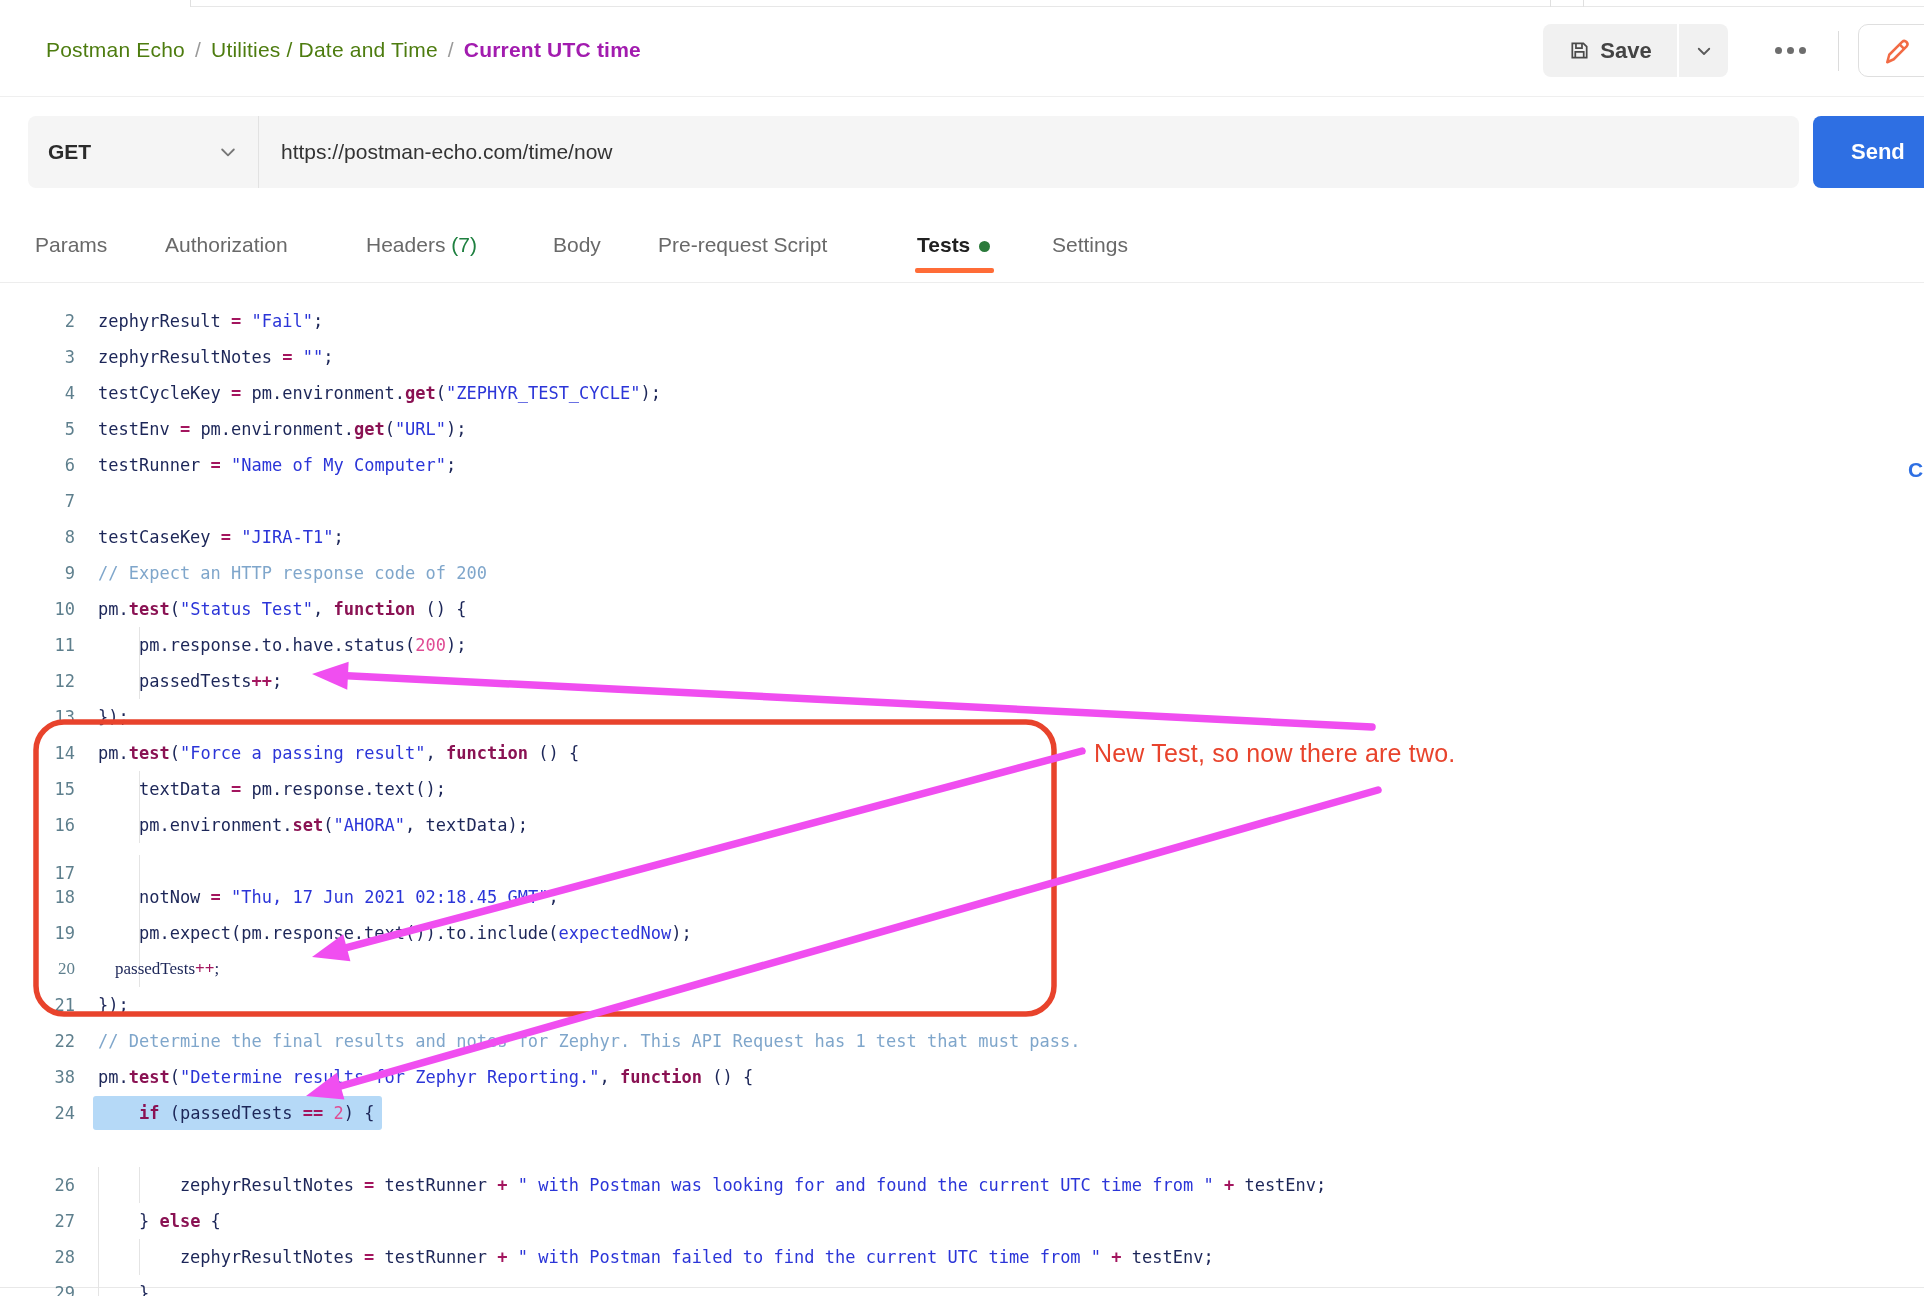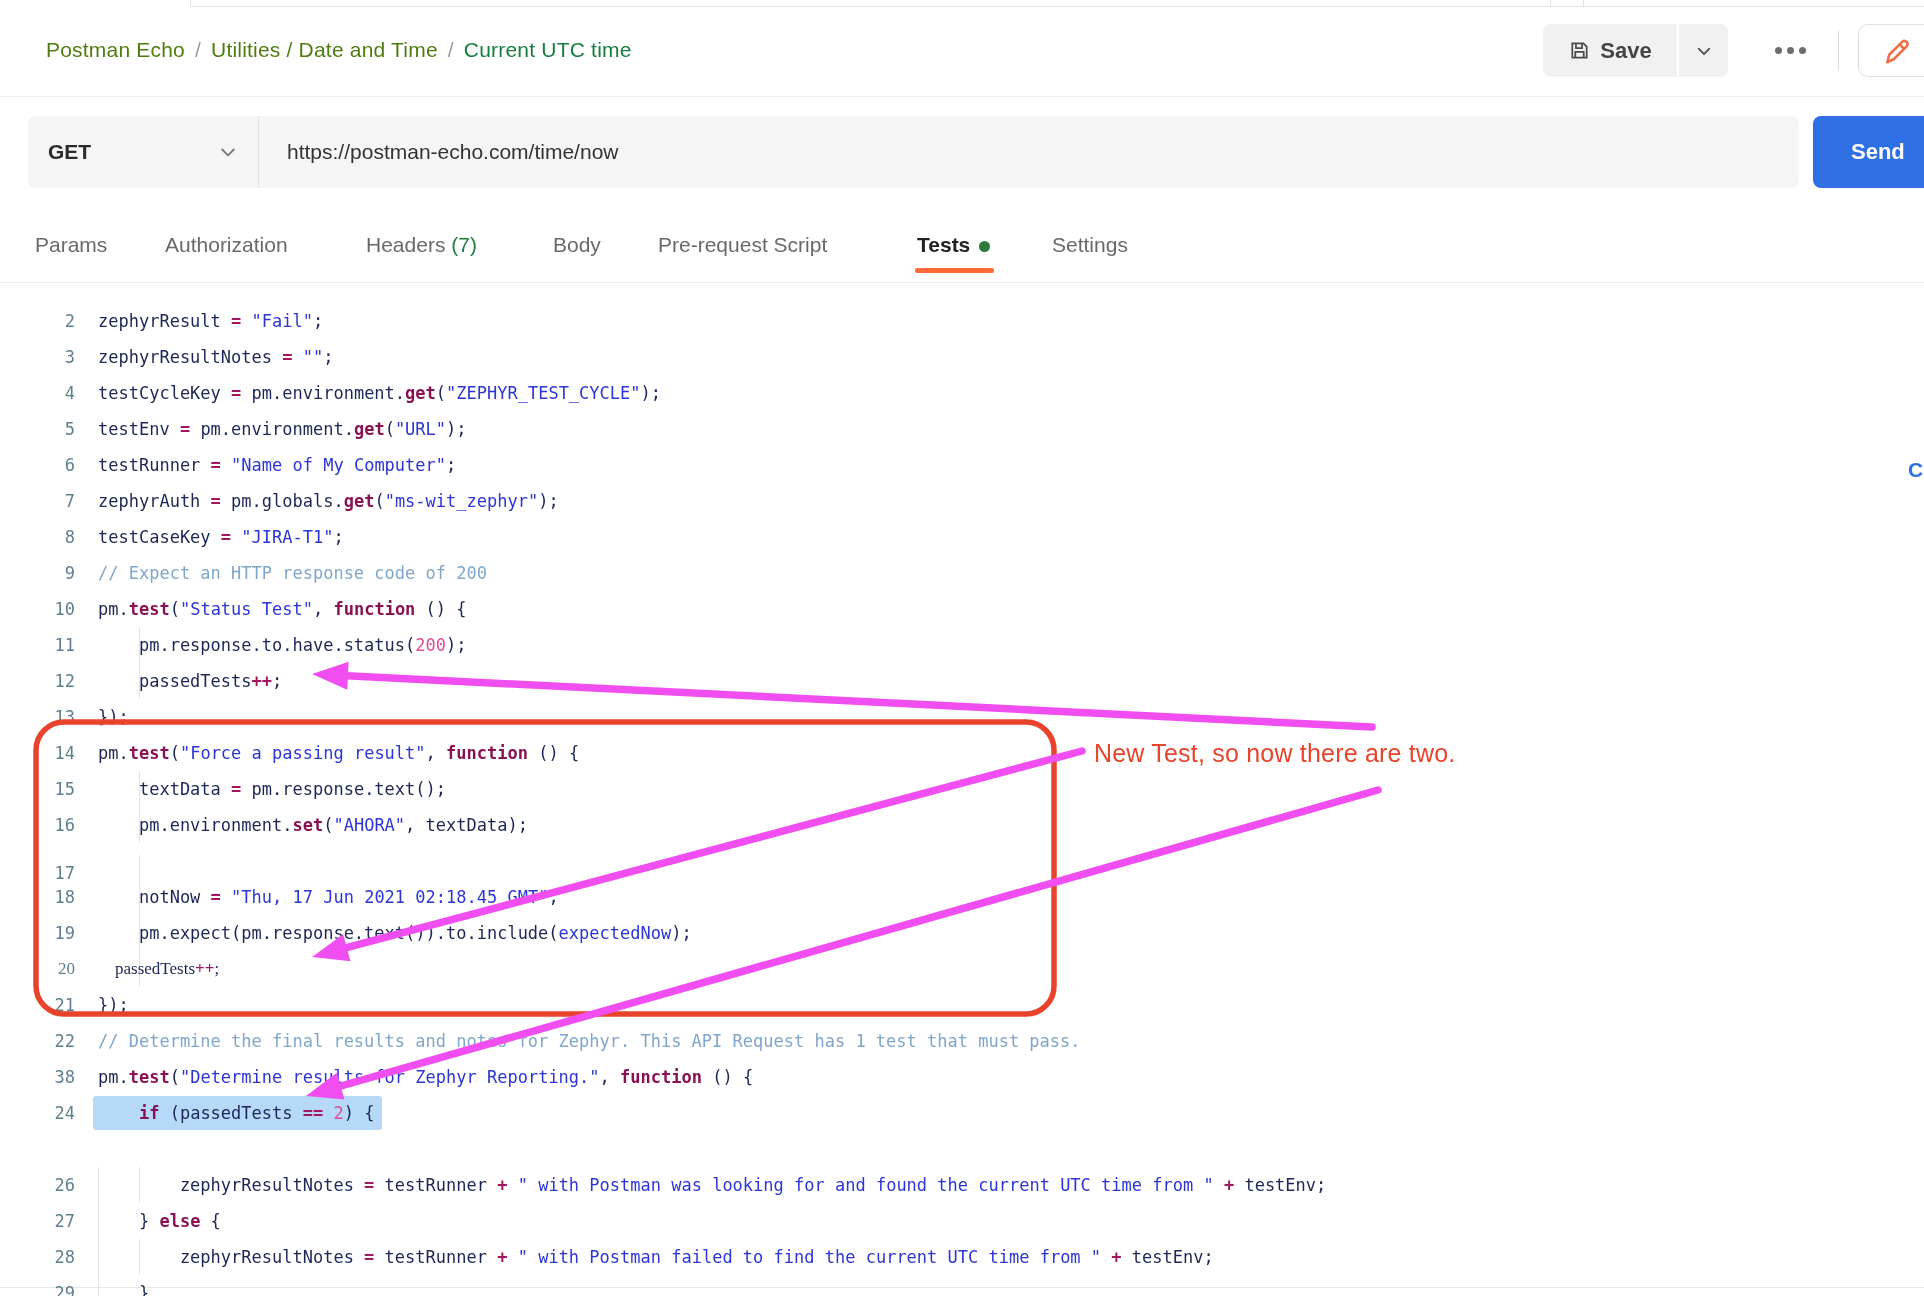--- a/index.html
+++ b/index.html
@@ -7,41 +7,41 @@
        font-family:"Liberation Sans",sans-serif;position:relative;}
   
   .tabstrip-line{position:absolute;top:6px;left:190px;right:0;height:1px;background:#e7e7e7;}
   .tabstrip-tick{position:absolute;top:0;width:1px;height:7px;background:#e0e0e0;}
   .pane-tick{position:absolute;left:10px;top:22px;width:1px;height:74px;background:#ececec;}
   
   .header{position:absolute;top:7px;left:0;right:0;height:89px;background:#fff;border-bottom:1px solid #efefef;}
   .breadcrumb{position:absolute;left:46px;top:31px;font-size:21px;color:#8b8b8b;letter-spacing:.2px;}
   .breadcrumb .sep{color:#9a9a9a;margin:0 10px;}
   .breadcrumb .crumb{color:#4d7c0f;cursor:pointer;}
-  .breadcrumb .crumb.current{color:#15803d;font-weight:400;}
+  .breadcrumb .crumb.current{color:#a21caf;font-weight:700;}
   .btn-save{position:absolute;left:1543px;top:17px;width:134px;height:53px;background:#f1f1f1;border:none;
             border-radius:8px 0 0 8px;font-size:22px;color:#444;font-family:inherit;font-weight:600;
             display:flex;align-items:center;justify-content:center;gap:9px;cursor:pointer;}
   .btn-save-chev{position:absolute;left:1679px;top:17px;width:49px;height:53px;background:#f1f1f1;border:none;
             border-radius:0 8px 8px 0;display:flex;align-items:center;justify-content:center;cursor:pointer;}
   .kebab{position:absolute;left:1758px;top:17px;width:64px;height:53px;background:none;border:none;cursor:pointer;
          display:flex;align-items:center;justify-content:center;gap:5px;}
   .kebab i{width:7px;height:7px;border-radius:50%;background:#6d6d6d;display:block;}
   .hdr-divider{position:absolute;left:1838px;top:24px;width:1px;height:40px;background:#dcdcdc;}
   .btn-edit{position:absolute;left:1858px;top:17px;width:86px;height:53px;background:#fff;
             border:1.5px solid #dfdfdf;border-radius:10px;cursor:pointer;display:flex;align-items:center;padding-left:22px;box-sizing:border-box;}
   
   .reqbar{position:absolute;left:28px;top:116px;width:1771px;height:72px;background:#f5f5f5;border-radius:8px;}
   .method{position:absolute;left:0;top:0;width:230px;height:72px;border-right:1px solid #e2e2e2;cursor:pointer;
           display:flex;align-items:center;}
   .method .mname{font-size:21px;font-weight:700;color:#2b2b2b;margin-left:20px;}
   .method svg{position:absolute;right:20px;top:26px;}
   .urlbox{position:absolute;left:231px;top:0;right:0;height:72px;display:flex;align-items:center;}
   .urlbox input{border:none;background:transparent;outline:none;font-size:21px;color:#333;width:95%;
-                margin-left:26px;font-family:inherit;}
+                margin-left:20px;font-family:inherit;}
   .btn-send{position:absolute;left:1813px;top:116px;width:150px;height:72px;background:#2e6fe3;border:none;
             border-radius:8px;color:#fff;font-size:22px;font-weight:700;font-family:inherit;cursor:pointer;
             display:flex;align-items:center;justify-content:flex-start;padding-left:38px;box-sizing:border-box;}
   
   .tabsrow{position:absolute;left:0;top:225px;width:1924px;height:57px;border-bottom:1px solid #ededed;}
   .tab{position:absolute;top:8px;font-size:21px;color:#696969;cursor:pointer;white-space:nowrap;}
   .tab.active{color:#212121;font-weight:600;}
   .tab .badge{color:#1f8040;}
   .tab .dot{display:inline-block;width:11px;height:11px;border-radius:50%;background:#2b7a3b;margin-left:9px;}
   .tab .underline{position:absolute;left:-2px;right:-4px;top:35px;height:4.5px;background:#ff6c37;border-radius:2px;}
@@ -138,21 +138,21 @@
     </div>
   <span class="cookies-hint">C</span>
 </div>
 
 <div class="editor" id="editor">
     <div class="cl" style="top: 20px;"><span class="num">2</span><span class="code"><span class="d">zephyrResult </span><span class="o">=</span><span class="d"> </span><span class="s">"Fail"</span><span class="d">;</span></span></div>
     <div class="cl" style="top: 56px;"><span class="num">3</span><span class="code"><span class="d">zephyrResultNotes </span><span class="o">=</span><span class="d"> </span><span class="s">""</span><span class="d">;</span></span></div>
     <div class="cl" style="top: 92px;"><span class="num">4</span><span class="code"><span class="d">testCycleKey </span><span class="o">=</span><span class="d"> pm.environment.</span><span class="k">get</span><span class="d">(</span><span class="s">"ZEPHYR_TEST_CYCLE"</span><span class="d">);</span></span></div>
     <div class="cl" style="top: 128px;"><span class="num">5</span><span class="code"><span class="d">testEnv </span><span class="o">=</span><span class="d"> pm.environment.</span><span class="k">get</span><span class="d">(</span><span class="s">"URL"</span><span class="d">);</span></span></div>
     <div class="cl" style="top: 164px;"><span class="num">6</span><span class="code"><span class="d">testRunner </span><span class="o">=</span><span class="d"> </span><span class="s">"Name of My Computer"</span><span class="d">;</span></span></div>
-    <div class="cl" style="top: 200px;"><span class="num">7</span><span class="code"><span class="d">zephyrAuth </span><span class="o">=</span><span class="d"> pm.globals.</span><span class="k">get</span><span class="d">(</span><span class="s">"ms-wit_zephyr"</span><span class="d">);</span></span></div>
+    <div class="cl" style="top: 200px;"><span class="num">7</span></div>
     <div class="cl" style="top: 236px;"><span class="num">8</span><span class="code"><span class="d">testCaseKey </span><span class="o">=</span><span class="d"> </span><span class="s">"JIRA-T1"</span><span class="d">;</span></span></div>
     <div class="cl" style="top: 272px;"><span class="num">9</span><span class="code"><span class="m">// Expect an HTTP response code of 200</span></span></div>
     <div class="cl" style="top: 308px;"><span class="num">10</span><span class="code"><span class="d">pm.</span><span class="k">test</span><span class="d">(</span><span class="s">"Status Test"</span><span class="d">, </span><span class="k">function</span><span class="d"> () {</span></span></div>
     <div class="cl" style="top: 344px;"><div class="guide" style="left: 138.96px;"></div><span class="num">11</span><span class="code"><span class="d">    pm.response.to.have.status(</span><span class="n">200</span><span class="d">);</span></span></div>
     <div class="cl" style="top: 380px;"><div class="guide" style="left: 138.96px;"></div><span class="num">12</span><span class="code"><span class="d">    passedTests</span><span class="o">++</span><span class="d">;</span></span></div>
     <div class="cl" style="top: 416px;"><span class="num">13</span><span class="code"><span class="d">});</span></span></div>
     <div class="cl" style="top: 452px;"><span class="num">14</span><span class="code"><span class="d">pm.</span><span class="k">test</span><span class="d">(</span><span class="s">"Force a passing result"</span><span class="d">, </span><span class="k">function</span><span class="d"> () {</span></span></div>
     <div class="cl" style="top: 488px;"><div class="guide" style="left: 138.96px;"></div><span class="num">15</span><span class="code"><span class="d">    textData </span><span class="o">=</span><span class="d"> pm.response.text();</span></span></div>
     <div class="cl" style="top: 524px;"><div class="guide" style="left: 138.96px;"></div><span class="num">16</span><span class="code"><span class="d">    pm.environment.</span><span class="k">set</span><span class="d">(</span><span class="s">"AHORA"</span><span class="d">, textData);</span></span></div>
     <div class="cl" style="top: 572px;"><div class="guide" style="left: 138.96px;"></div><span class="num">17</span></div>

